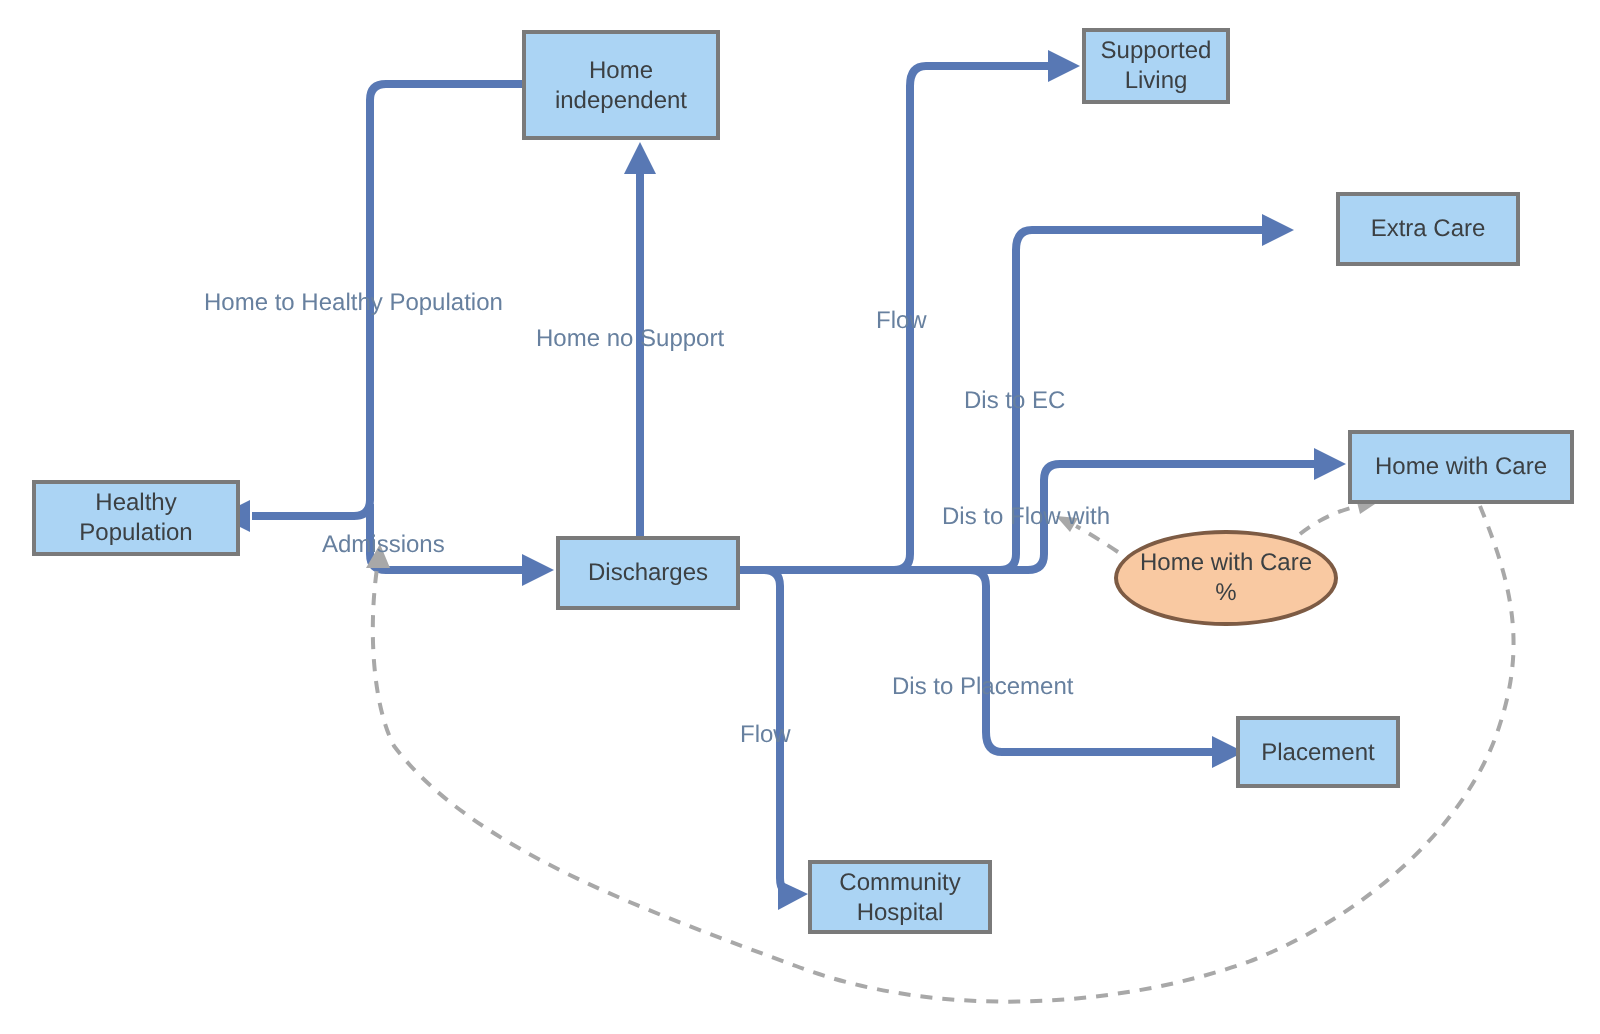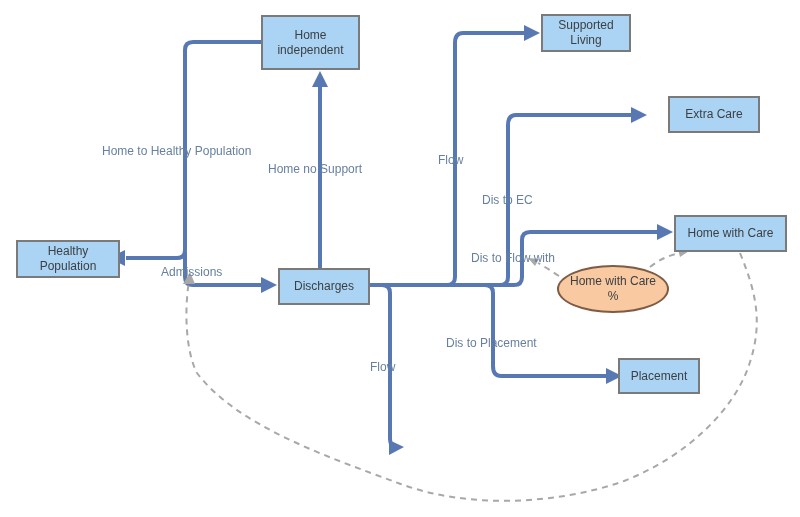--- a/index.html
+++ b/index.html
@@ -67,21 +67,21 @@
     <polygon class="dash-arrow" points="689,251 680,257 678,249"></polygon>
 
     <path class="dash" d="M 559,276 Q 547,268 538,263"></path>
     <polygon class="dash-arrow" points="528,258 539,259 535,266"></polygon>
   </svg>
 
   <div class="node" style="left:261px;top:15px;width:99px;height:55px">
     <span class="nlabel">Home
 independent</span>
   </div>
-  <div class="node" style="left:541px;top:14px;width:90px;height:38px">
+  <div class="node" style="left:541px;top:14px;width:74px;height:38px">
     <span class="nlabel">Supported
 Living</span>
   </div>
   <div class="node" style="left:668px;top:96px;width:92px;height:37px">
     <span class="nlabel">Extra Care</span>
   </div>
   <div class="node" style="left:674px;top:215px;width:113px;height:37px">
     <span class="nlabel">Home with Care</span>
   </div>
   <div class="node" style="left:16px;top:240px;width:104px;height:38px">
@@ -91,20 +91,24 @@
   <div class="node" style="left:278px;top:268px;width:92px;height:37px">
     <span class="nlabel">Discharges</span>
   </div>
   <div class="node ellipse" style="left:557px;top:265px;width:112px;height:48px">
     <span class="nlabel">Home with Care
 %</span>
   </div>
   <div class="node" style="left:618px;top:358px;width:82px;height:36px">
     <span class="nlabel">Placement</span>
   </div>
+  <div class="node" style="left:404px;top:430px;width:92px;height:37px">
+    <span class="nlabel">Community
+Hospital</span>
+  </div>
 
   <div class="flabel" style="left:102px;top:144px">Home to Healthy Population</div>
   <div class="flabel" style="left:268px;top:162px">Home no Support</div>
   <div class="flabel" style="left:438px;top:153px">Flow</div>
   <div class="flabel" style="left:482px;top:193px">Dis to EC</div>
   <div class="flabel" style="left:471px;top:251px">Dis to Flow with</div>
   <div class="flabel" style="left:161px;top:265px">Admissions</div>
   <div class="flabel" style="left:446px;top:336px">Dis to Placement</div>
   <div class="flabel" style="left:370px;top:360px">Flow</div>
 

